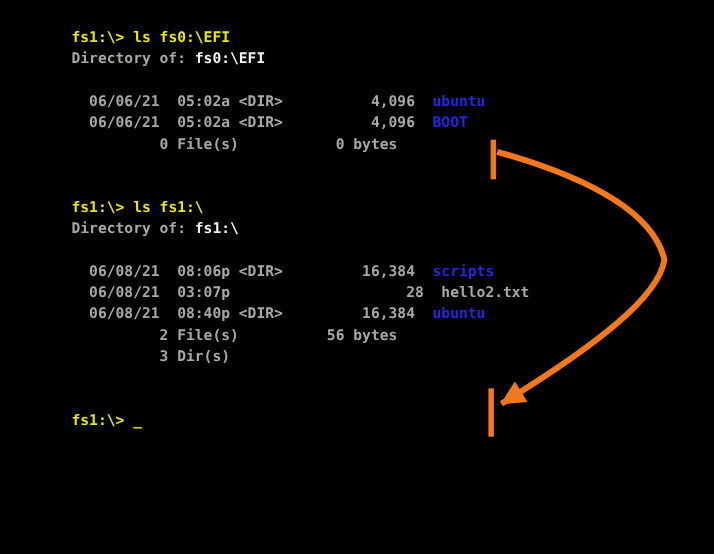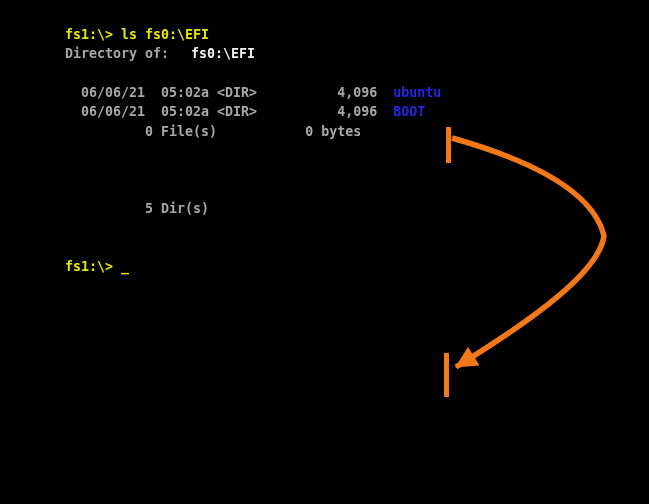--- a/index.html
+++ b/index.html
@@ -24,21 +24,21 @@
     font-weight: bold;
     letter-spacing: 0;
   }
   .line {
     height: 19.35px;
     line-height: 19.35px;
     white-space: pre;
   }
   .c-yellow { color: var(--prompt_yellow, #e8e800); }
   .c-gray   { color: var(--text_gray, #a8a8a8); }
-  .c-white  { color: var(--text_white, #f2f2f2); margin-left: 14px; }
+  .c-white  { color: var(--text_white, #f2f2f2); }
   .c-blue   { color: var(--dir_blue, #2525e6); margin-top: 17px; }
   .c-cursor {
     color: var(--prompt_yellow, #e8e800);
     animation: blink 1.2s steps(1) infinite;
   }
   @keyframes blink { 50% { opacity: 0; } }
   .arrow-overlay {
     position: absolute;
     left: 0;
     top: 0;
@@ -54,22 +54,28 @@
 
   <div class="console">
       <div class="line"><span class="c-yellow">fs1:\&gt; </span><span class="c-yellow">ls fs0:\EFI</span></div>
       <div class="line"><span class="c-gray">Directory of: </span><span class="c-white">fs0:\EFI</span></div>
       <div class="line"></div>
       <div class="line"><span class="c-gray">  06/06/21  05:02a &lt;DIR&gt;          4,096  </span><span class="c-blue">ubuntu</span></div>
       <div class="line"><span class="c-gray">  06/06/21  05:02a &lt;DIR&gt;          4,096  </span><span class="c-blue">BOOT</span></div>
       <div class="line"><span class="c-gray">          0 File(s)           0 bytes</span></div>
       <div class="line"></div>
       <div class="line"></div>
+      <div class="line"><span class="c-yellow">fs1:\&gt; </span><span class="c-yellow">ls fs1:\</span></div>
+      <div class="line"><span class="c-gray">Directory of: </span><span class="c-white">fs1:\</span></div>
       <div class="line"></div>
-      <div class="line"><span class="c-gray">          5 Dir(s)</span></div>
+      <div class="line"><span class="c-gray">  06/08/21  08:06p &lt;DIR&gt;         16,384  </span><span class="c-blue">scripts</span></div>
+      <div class="line"><span class="c-gray">  06/08/21  03:07p                    28  hello2.txt</span></div>
+      <div class="line"><span class="c-gray">  06/08/21  08:40p &lt;DIR&gt;         16,384  </span><span class="c-blue">ubuntu</span></div>
+      <div class="line"><span class="c-gray">          2 File(s)          56 bytes</span></div>
+      <div class="line"><span class="c-gray">          3 Dir(s)</span></div>
       <div class="line"></div>
       <div class="line"></div>
       <div class="line"><span class="c-yellow">fs1:\&gt; </span><span class="c-cursor">_</span></div>
     </div>
 
   <svg class="arrow-overlay" viewBox="0 0 649 504" width="649" height="504">
     <defs>
       <marker id="ah" markerUnits="strokeWidth" markerWidth="5.2" markerHeight="4" viewBox="0 0 10 10" refX="9.5" refY="5" orient="auto">
         <path d="M0,0 L10,5 L0,10 Z" fill="#f3781a"></path>
       </marker>

